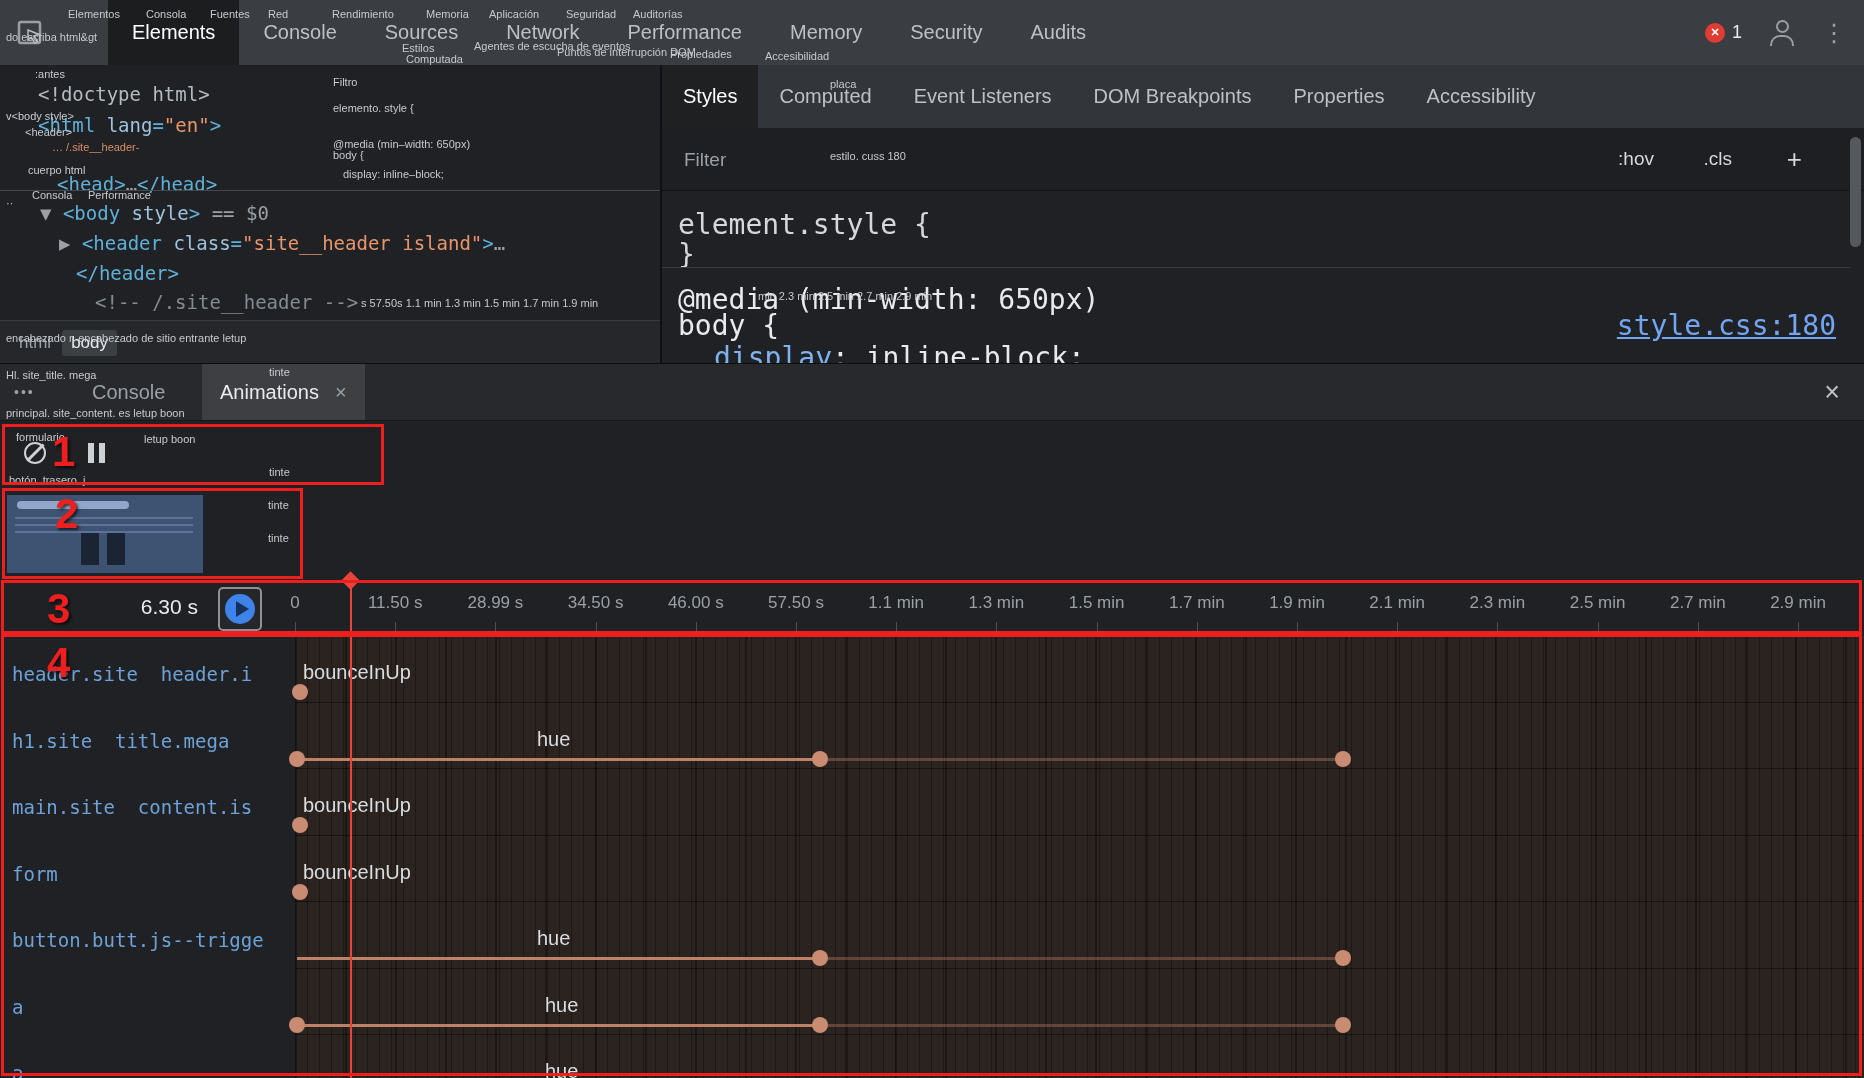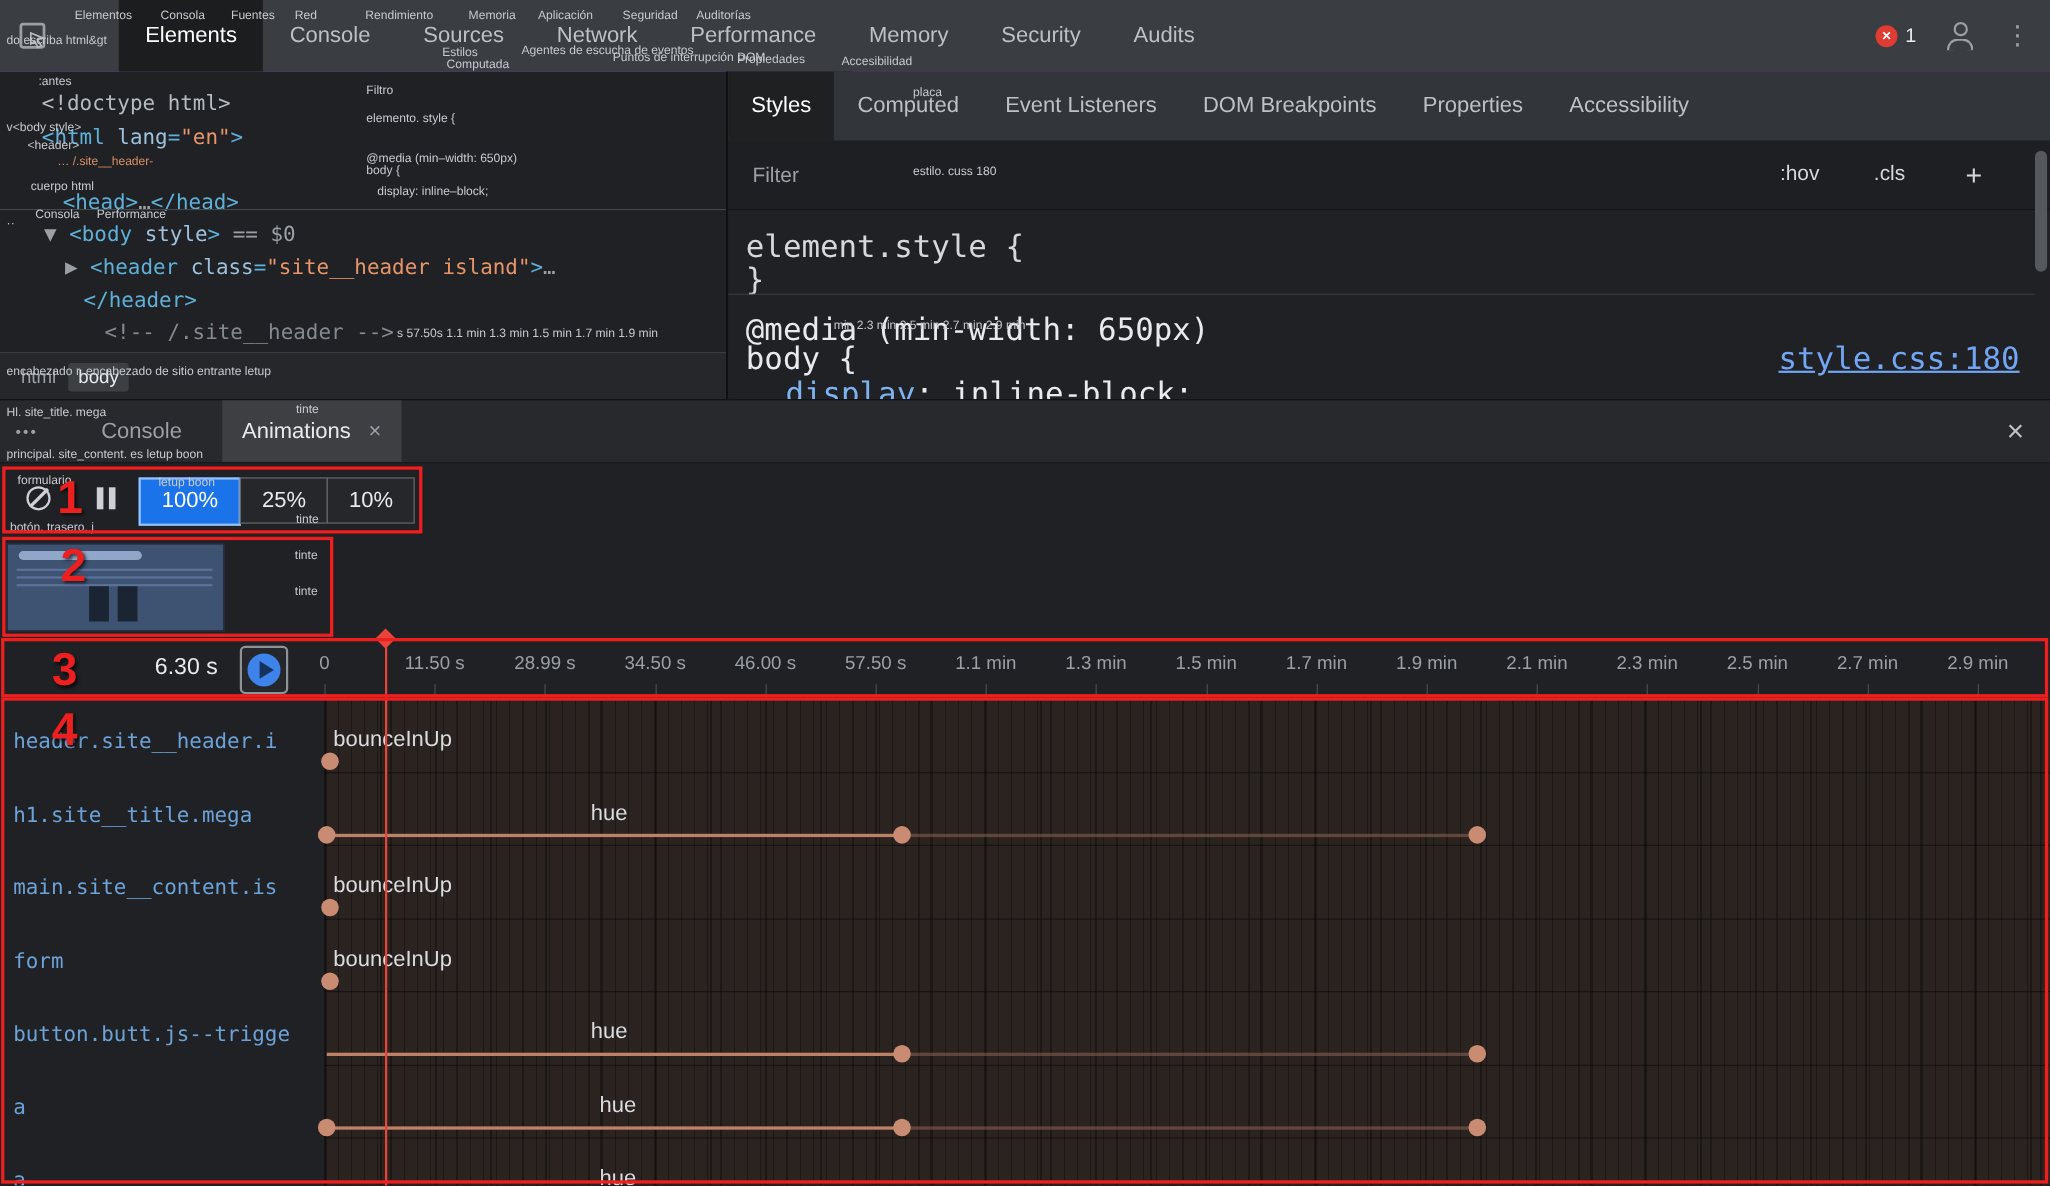--- a/index.html
+++ b/index.html
@@ -190,25 +190,20 @@
       <span class="dtab-anim">
         <span class="lbl">Animations</span>
         <span class="x">×</span>
       </span>
       <span class="drawer-close">×</span>
     </div>
 
     <div class="anim-toolbar">
       <span class="icon-clear"></span>
       <span class="icon-pause"></span>
-      <div class="rates">
-          <div class="rate selected">100%</div>
-          <div class="rate">25%</div>
-          <div class="rate">10%</div>
-        </div>
     </div>
 
     <div class="strip">
       <div class="thumb">
         <div class="tpill"></div>
         <div class="tline" style="top:22px"></div>
         <div class="tline" style="top:29px"></div>
         <div class="tline" style="top:36px"></div>
         <div class="tbar" style="left:74px"></div>
         <div class="tbar" style="left:100px"></div>

